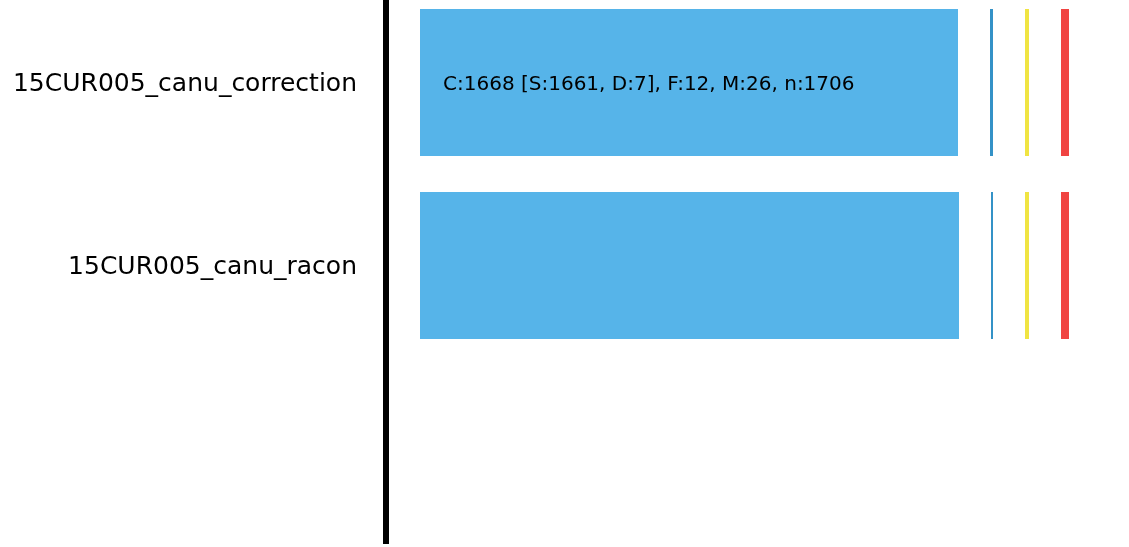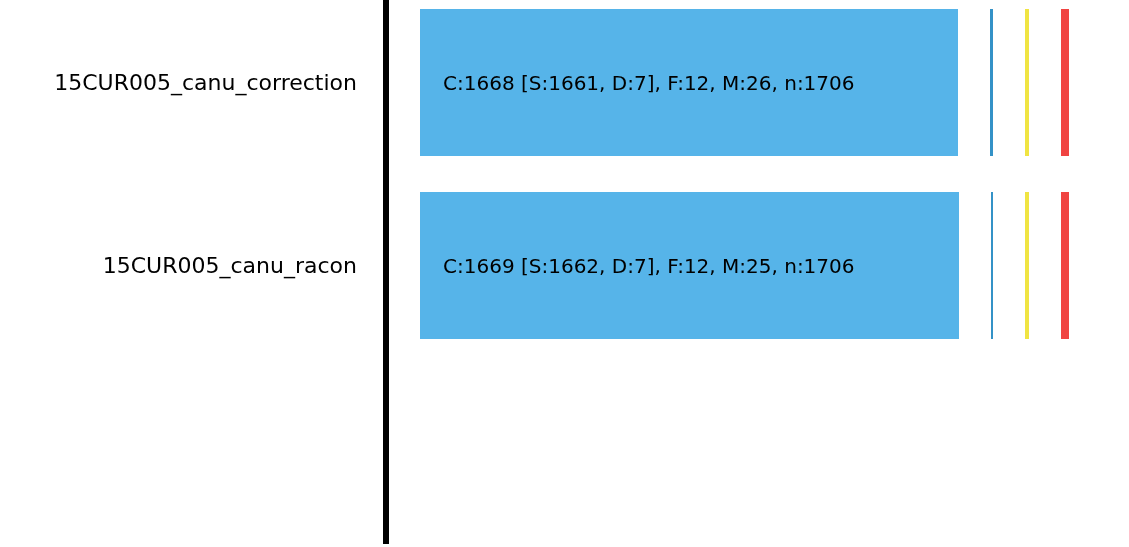--- a/index.html
+++ b/index.html
@@ -30,21 +30,21 @@
   .row-0 { top: 9px; }
   .row-1 { top: 192px; }
   .row-2 { top: 396px; }
   .label {
     width: 383px;
     box-sizing: border-box;
     padding-right: 26px;
     display: flex;
     align-items: center;
     justify-content: flex-end;
-    font-size: 22px;
+    font-size: 25px;
     line-height: 1;
     white-space: nowrap;
     padding-left: 8px;
   }
   .axis-gap { width: 37px; }
   .bar {
     position: relative;
     width: 649px;
     display: flex;
     align-items: center;
@@ -81,17 +81,16 @@
   </div>
 
   <div class="row row-1">
     <div class="label">15CUR005_canu_racon</div>
     <div class="axis-gap"></div>
     <div class="bar">
       <div class="seg" style="background-color: rgb(86, 180, 233); width: 97.4209%;"></div>
       <div class="seg" style="background-color: rgb(52, 146, 199); width: 0.410317%;"></div>
       <div class="seg" style="background-color: rgb(240, 228, 66); width: 0.7034%;"></div>
       <div class="seg" style="background-color: rgb(240, 68, 66); width: 1.46542%;"></div>
-      <div class="annotation">C:1669 [S:1662, D:7], F:12, M:25, n:1706</div>
     </div>
   </div>
 
 </div>
 
 </body></html>

